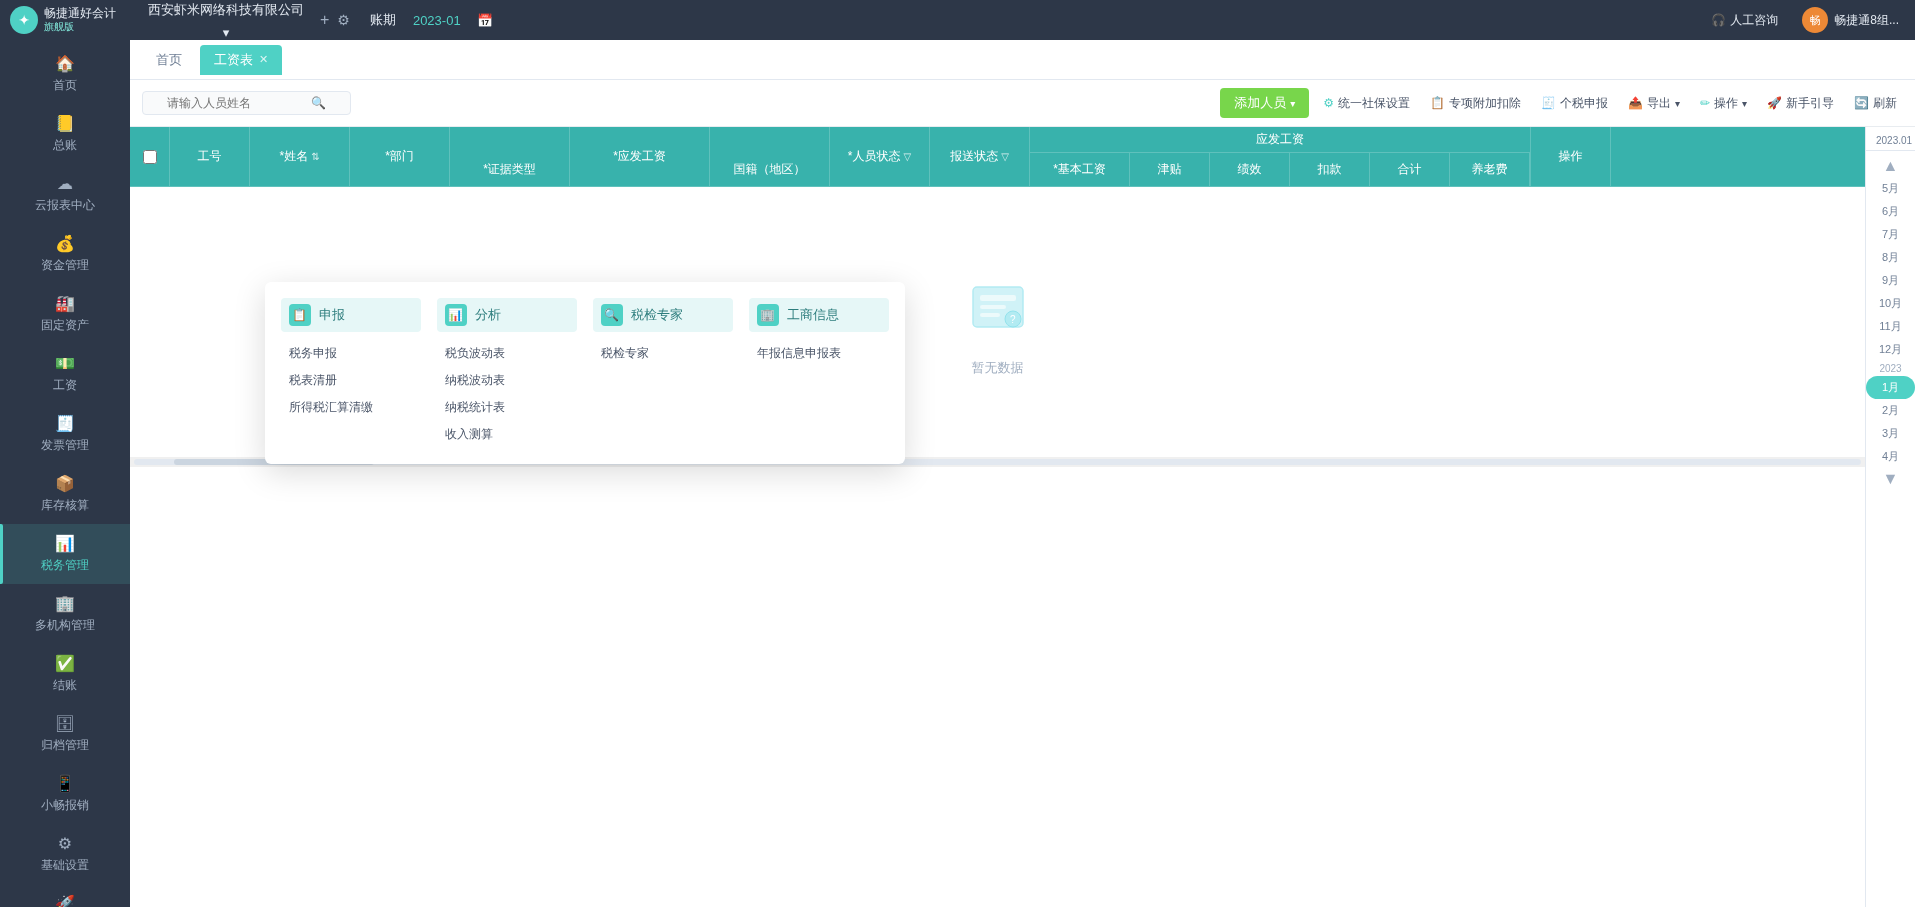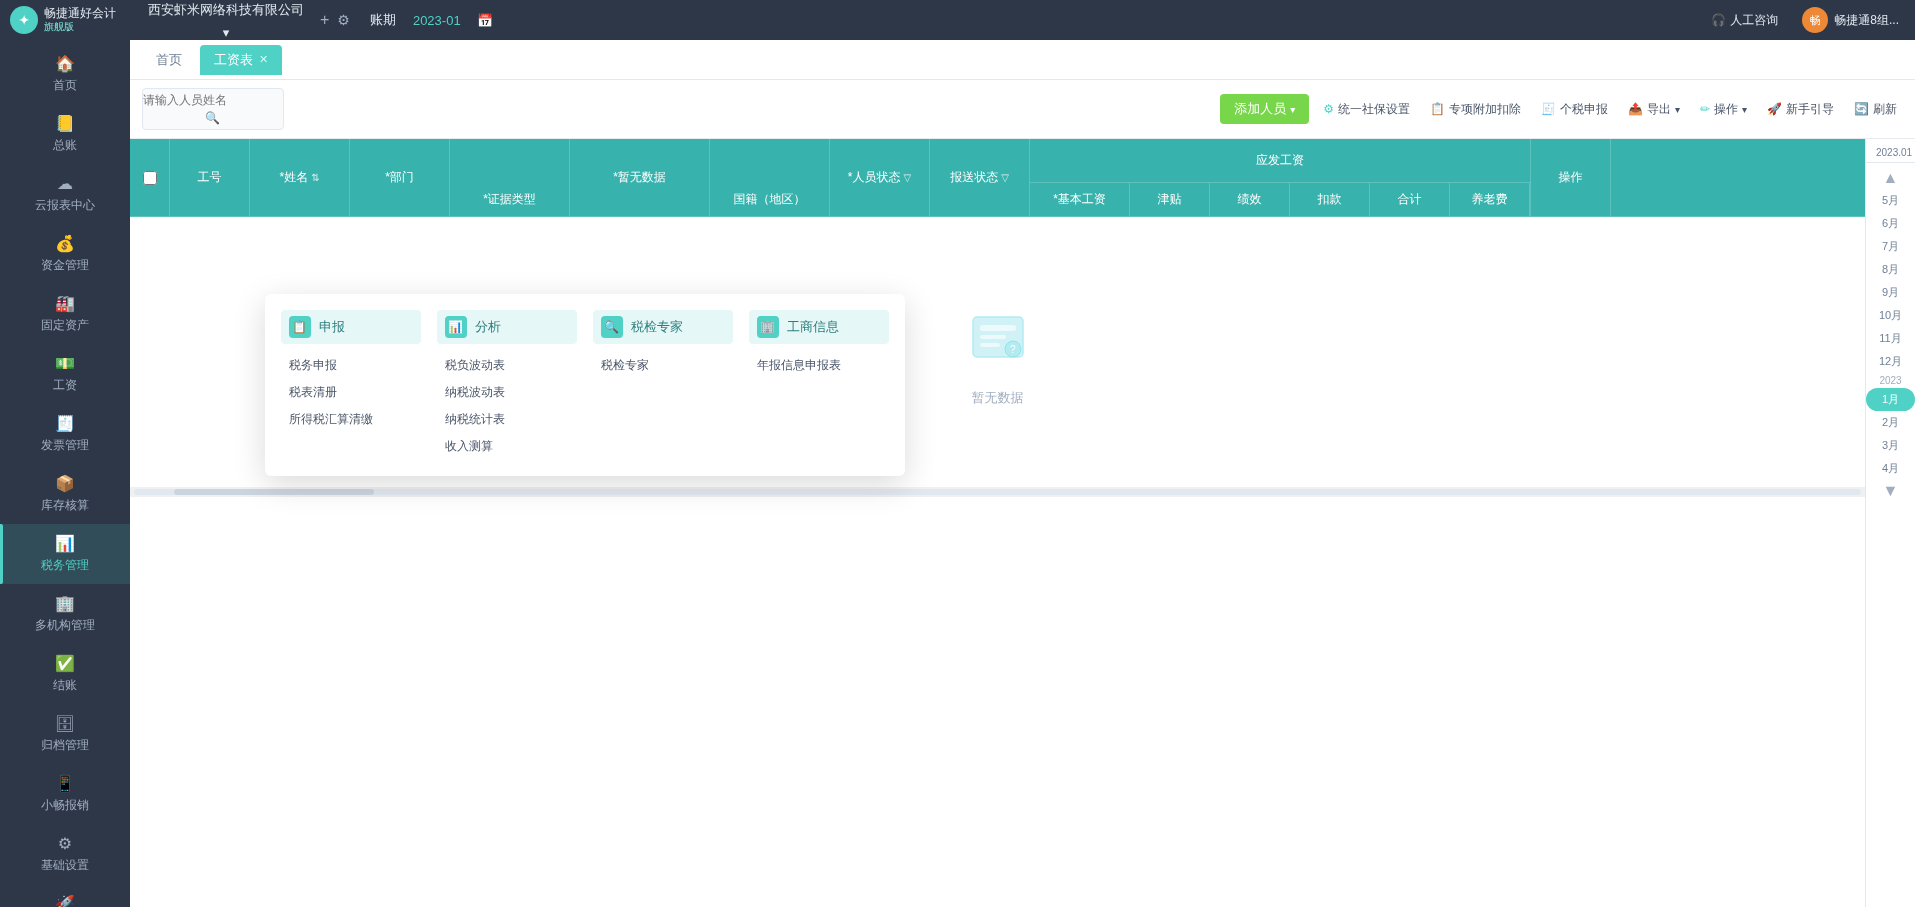--- a/index.html
+++ b/index.html
@@ -182,24 +182,23 @@
       display: flex;
       align-items: center;
       gap: 8px;
       border-bottom: 1px solid #e8ecf0;
     }
     .search-input-wrap {
       display: flex;
       align-items: center;
       border: 1px solid #e2e8f0;
       border-radius: 4px;
-      padding: 4px 0;
+      padding: 4px 24px;
       gap: 4px;
       background: #f9fafb;
-      flex-direction: column;
     }
     .search-input {
       border: none;
       outline: none;
       background: transparent;
       font-size: 12px;
       width: 140px;
       color: #718096;
     }
     .add-person-btn {
@@ -582,36 +581,36 @@
             <span>*姓名</span>
             <span class="sort-icon">⇅</span>
           </div>
           <div class="th-cell w100">
             <span>*部门</span>
           </div>
           <div class="th-cell w120">
             <span>*证据类型</span>
           </div>
           <div class="th-cell w140">
-            <span>*暂无数据</span>
+            <span>*应发工资</span>
           </div>
           <div class="th-cell w120">
             <span>国籍（地区）</span>
           </div>
           <div class="th-cell w100">
             <span>*人员状态</span>
             <span class="filter-icon">▽</span>
           </div>
           <div class="th-cell w100">
             <span>报送状态</span>
             <span class="filter-icon">▽</span>
           </div>
 
           <div style="display:flex;flex-direction:column;border-right:1px solid rgba(255,255,255,0.2);">
-            <div style="text-align:center;padding:13px 10px;border-bottom:1px solid rgba(255,255,255,0.2);font-size:12px;">应发工资</div>
+            <div style="text-align:center;padding:4px 10px;border-bottom:1px solid rgba(255,255,255,0.2);font-size:12px;">应发工资</div>
             <div style="display:flex;">
               <div class="th-cell w100">
                 <span>*基本工资</span>
               </div>
               <div class="th-cell w80">
                 <span>津贴</span>
               </div>
               <div class="th-cell w80">
                 <span>绩效</span>
               </div>

